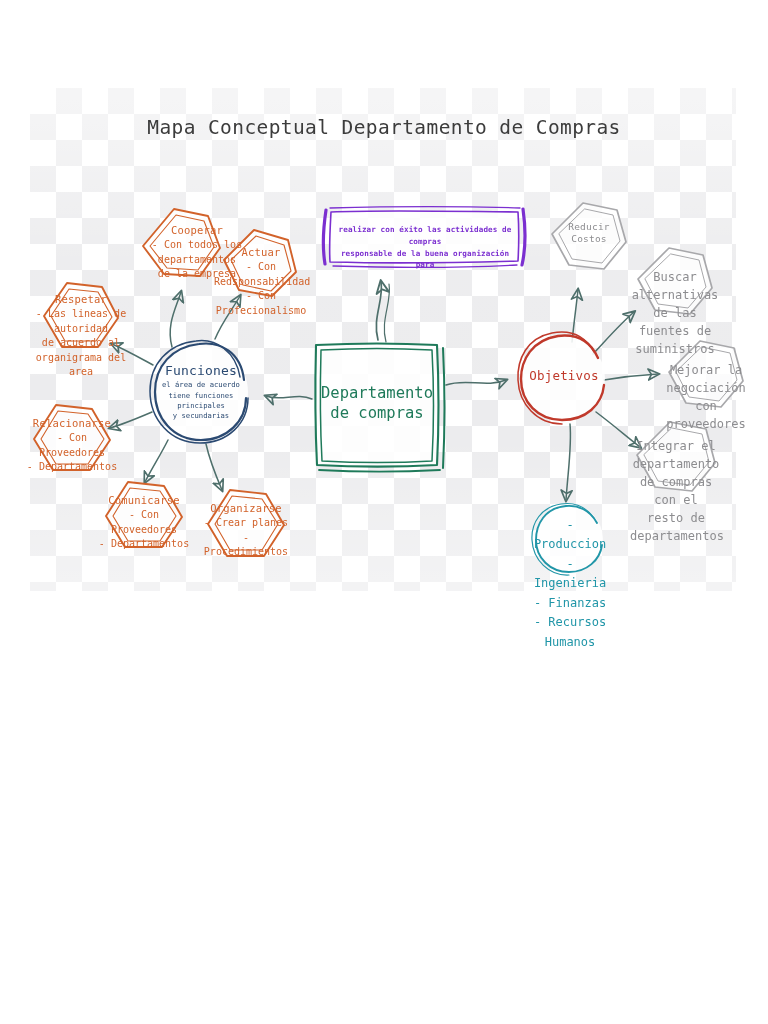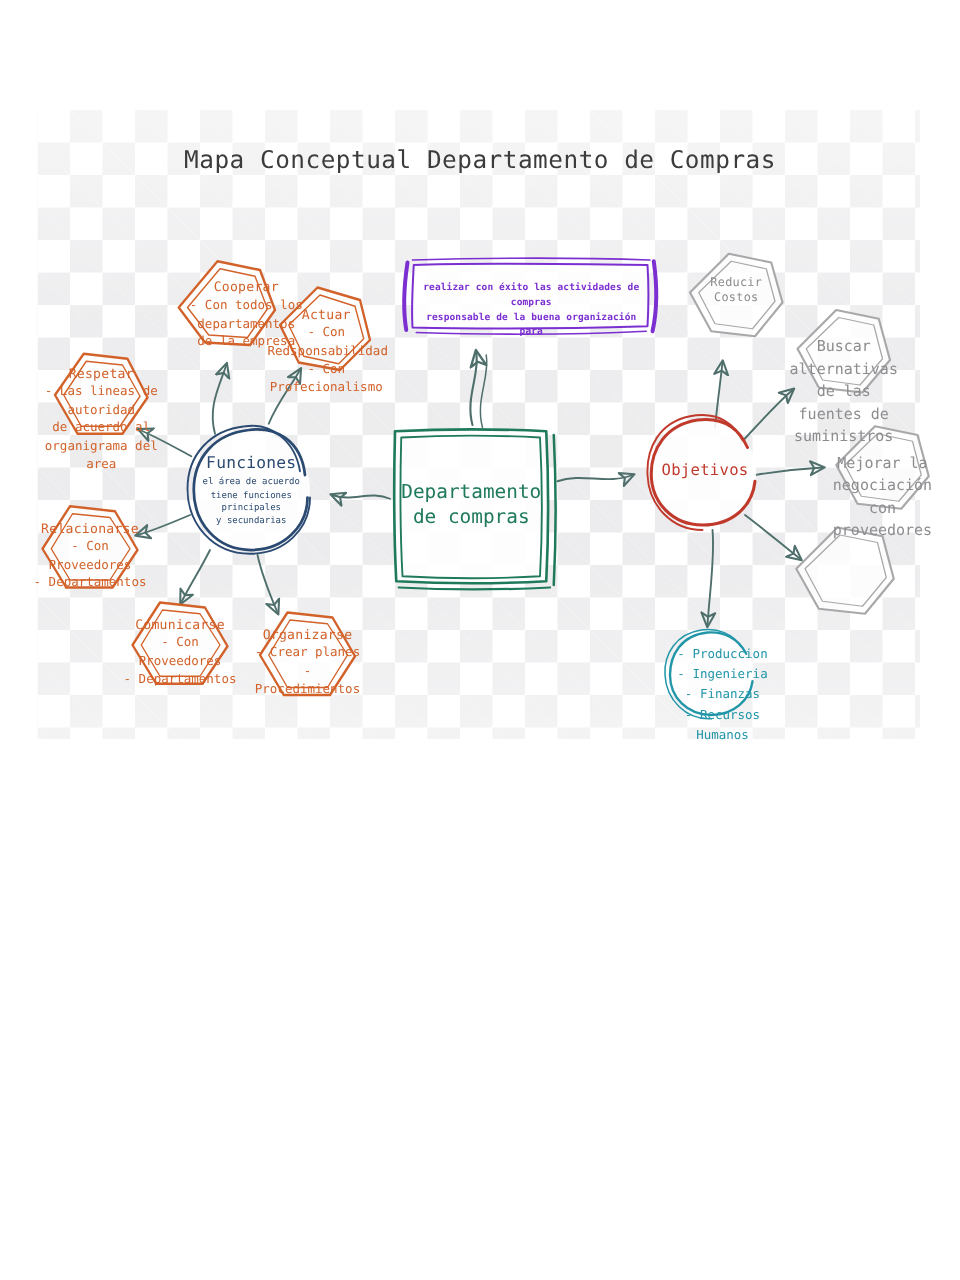--- a/index.html
+++ b/index.html
@@ -68,21 +68,21 @@
   .t-green-title { color: #1f7a5a; font-size: 15.5px; line-height: 1.32; }
   .t-blue-title { color: #2b4a72; font-size: 13px; }
   .t-blue-sub { color: #2b4a72; font-size: 7.2px; line-height: 1.42; }
   .t-red-title { color: #c0392b; font-size: 12.5px; }
   .t-orange { color: #d2622a; }
   .t-orange .n-title { font-size: 10.5px; }
   .t-orange .n-line { font-size: 10px; line-height: 1.45; }
   .t-gray { color: #8d8d90; }
   .t-gray .n-title { font-size: 9.5px; line-height:1.3; }
   .t-gray .n-line { font-size: 12px; line-height: 1.5; }
-  .t-cyan { color: #2196a8; font-size: 10px; line-height: 1.62; margin-left: 8px; }
+  .t-cyan { color: #2196a8; font-size: 12px; line-height: 1.62; }
 </style>
 </head>
 <body>
 
 <div id="canvas-wrap">
 
   <div id="board"></div>
 
   <div class="title">Mapa Conceptual Departamento de Compras</div>
 
@@ -306,14 +306,20 @@
     <span class="n-line">de las fuentes de</span>
     <span class="n-line">suministros</span>
   </div>
 
   <div class="node-text t-gray" style="left:662px; top:361px; width:88px;">
     <span class="n-line">Mejorar la</span>
     <span class="n-line">negociación</span>
     <span class="n-line">con proveedores</span>
   </div>
 
+  <div class="node-text t-gray" style="left:630px; top:437px; width:92px;">
+    <span class="n-line">Integrar el</span>
+    <span class="n-line">departamento</span>
+    <span class="n-line">de compras con el</span>
+    <span class="n-line">resto de departamentos</span>
+  </div>
 
 </div>
 
 </body></html>

